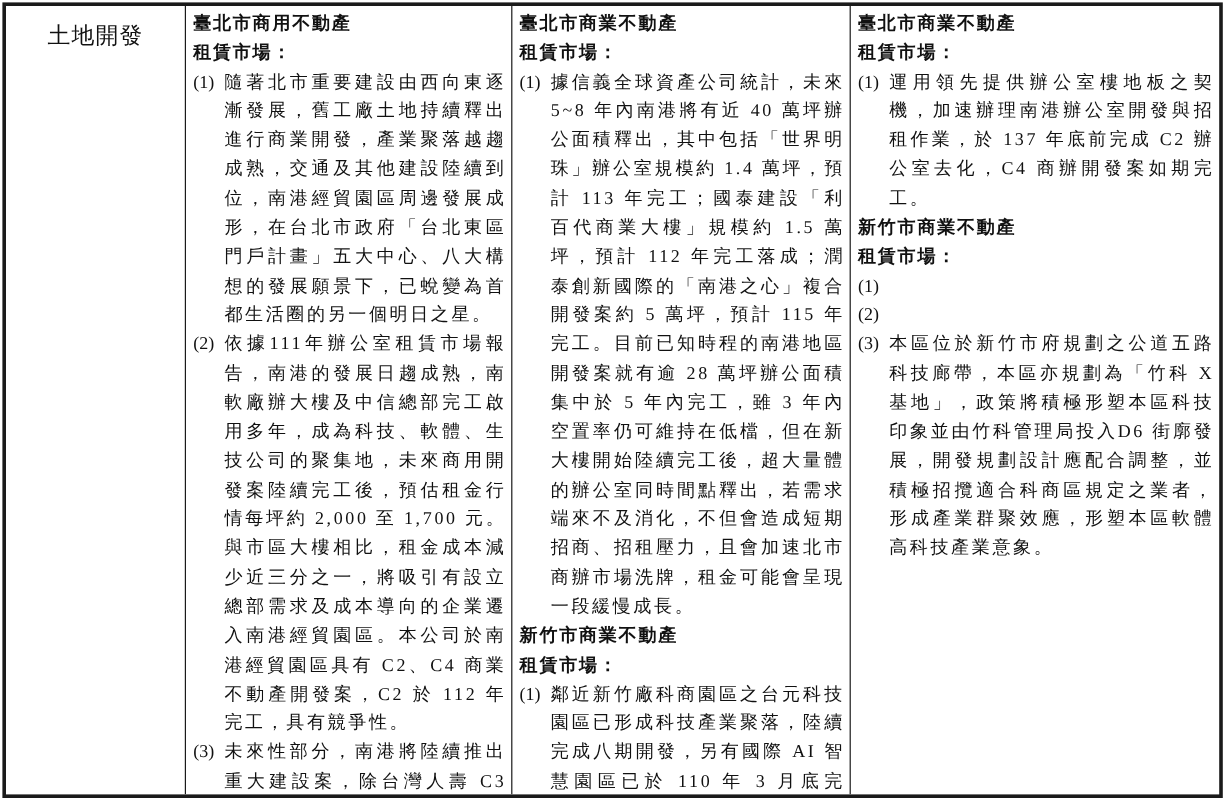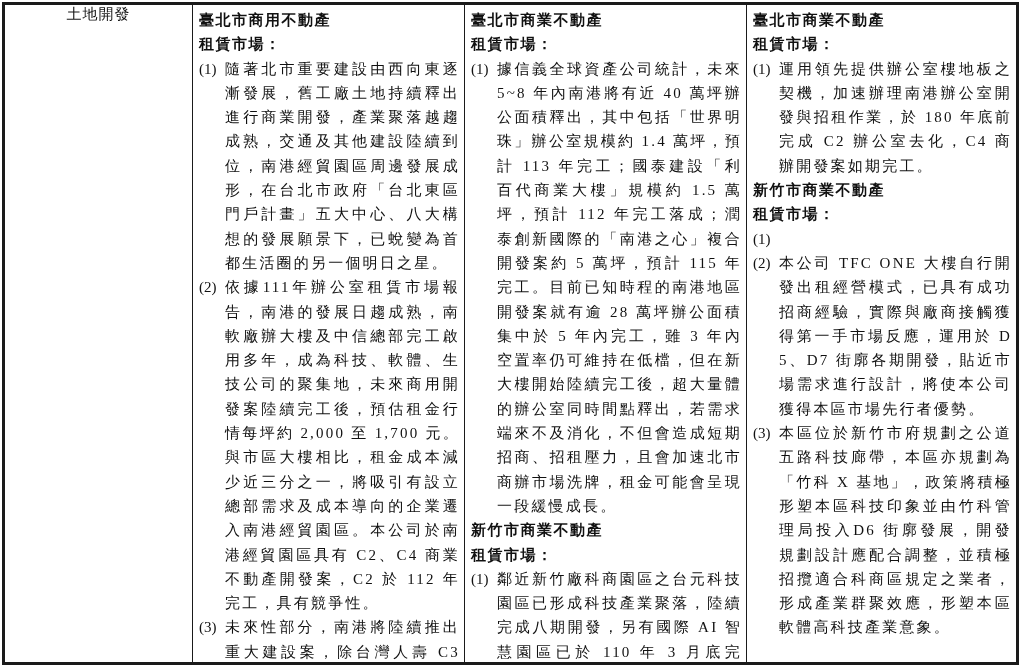--- a/index.html
+++ b/index.html
@@ -11,21 +11,21 @@
     .table {
       position: absolute; left: 2px; top: 2px; width: 1017px; height: 663px;
       border: 3px solid #1a1a1a; box-sizing: border-box;
       display: flex; overflow: hidden;
     }
     .col {
       box-sizing: border-box; height: 100%; overflow: hidden;
       border-right: 1.5px solid #1a1a1a;
     }
     .col:last-child { border-right: none; }
-    .col-label { width: 188px; text-align: center; padding-top: 0; font-size: 15px; letter-spacing: 1px; }
+    .col-label { width: 150px; text-align: center; padding-top: 12px; font-size: 19px; letter-spacing: 1px; }
     .col-a { width: 272px; padding: 3px 4px 0 6px; }
     .col-b { width: 282px; padding: 3px 4px 0 6px; }
     .col-c { flex: 1; padding: 3px 4px 0 6px; }
     .heading {
       font-weight: bold; font-size: 15px; line-height: 24.3px; letter-spacing: 1.5px;
       white-space: nowrap;
     }
     .item { display: flex; font-size: 15px; line-height: 24.3px; }
     .item .num { width: 26px; flex: none; letter-spacing: 0; }
     .item .text { flex: 1; text-align: justify; letter-spacing: 2.2px; word-break: break-all; }
@@ -68,29 +68,28 @@
       <span class="num">(1)</span>
       <span class="text">鄰近新竹廠科商園區之台元科技園區已形成科技產業聚落，陸續完成八期開發，另有國際 AI 智慧園區已於 110 年 3 月底完工，提供 AI 相關產業的廠商申請興建廠房、辦公室等建築，加上位於公道五路上各式廠辦大樓林立，與竹科 X 計畫範圍原中油油庫基地</span>
     </div>
   </div>
 
   <div class="col col-c">
     <div class="heading">臺北市商業不動產</div>
     <div class="heading">租賃市場：</div>
     <div class="item">
       <span class="num">(1)</span>
-      <span class="text">運用領先提供辦公室樓地板之契機，加速辦理南港辦公室開發與招租作業，於 180 年底前完成 C2 辦公室去化，C4 商辦開發案如期完工。</span>
+      <span class="text">運用領先提供辦公室樓地板之契機，加速辦理南港辦公室開發與招租作業，於 137 年底前完成 C2 辦公室去化，C4 商辦開發案如期完工。</span>
     </div>
     <div class="heading">新竹市商業不動產</div>
     <div class="heading">租賃市場：</div>
     <div class="item">
       <span class="num">(1)</span>
     </div>
     <div class="item">
       <span class="num">(2)</span>
-      <span class="text">本公司 TFC ONE 大樓自行開發出租經營模式，已具有成功招商經驗，實際與廠商接觸獲得第一手市場反應，運用於 D5、D7 街廓各期開發，貼近市場需求進行設計，將使本公司獲得本區市場先行者優勢。</span>
     </div>
     <div class="item">
       <span class="num">(3)</span>
       <span class="text">本區位於新竹市府規劃之公道五路科技廊帶，本區亦規劃為「竹科 X 基地」，政策將積極形塑本區科技印象並由竹科管理局投入D6 街廓發展，開發規劃設計應配合調整，並積極招攬適合科商區規定之業者，形成產業群聚效應，形塑本區軟體高科技產業意象。</span>
     </div>
   </div>
 </div>
 
 </body></html>

